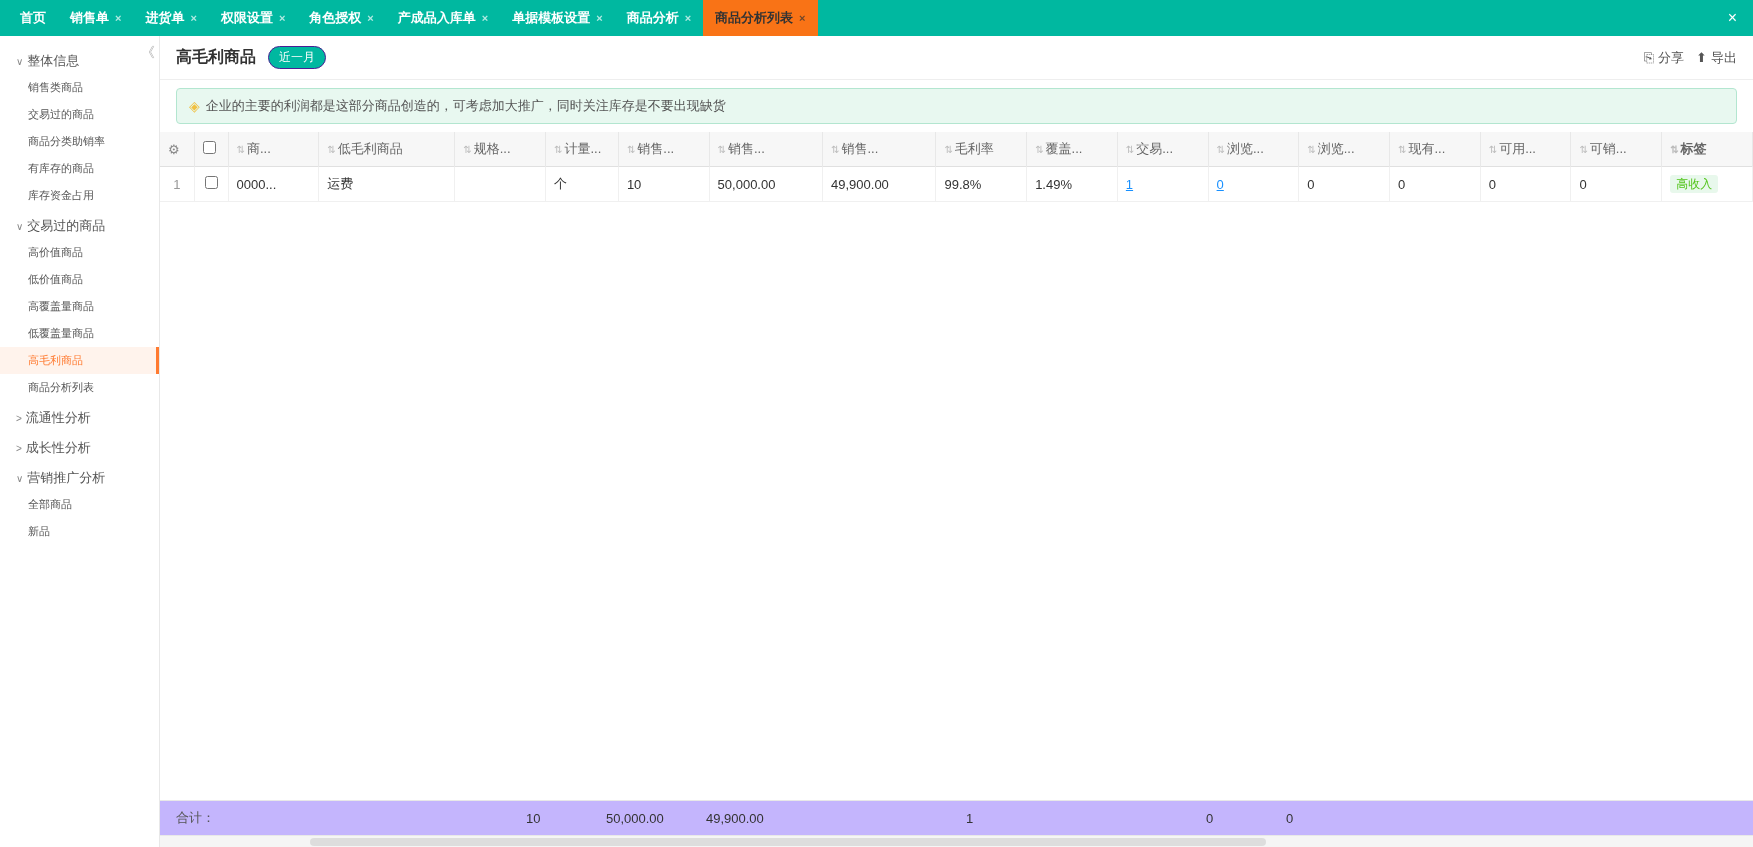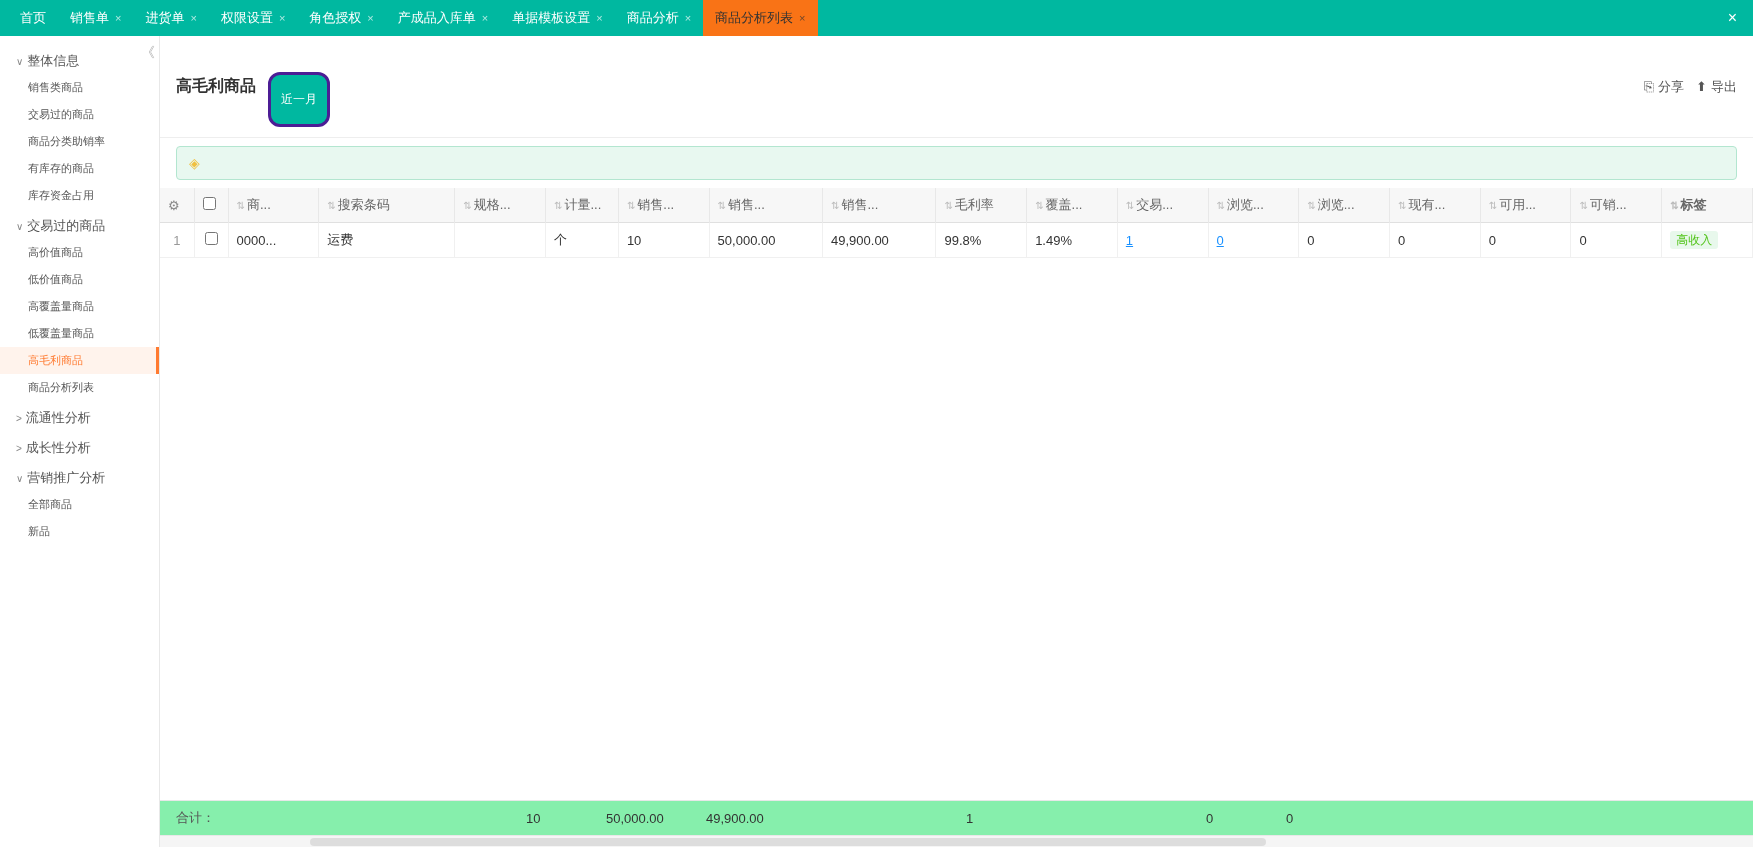--- a/index.html
+++ b/index.html
@@ -104,26 +104,25 @@
       flex-shrink: 0;
     }
     .content-title {
       font-size: 16px;
       font-weight: bold;
       color: #333;
     }
     .filter-btn {
       background: #e8f5f2;
       color: #00b8a0;
-      border: 3px solid #4c1d95;
+      border: 1px solid #4c1d95;
       border-radius: 12px;
-      padding: 16px 10px;
+      padding: 2px 10px;
       cursor: pointer;
       font-size: 12px;
-      margin-top: 26px;
     }
     .filter-btn.active {
       background: #00b8a0;
       color: white;
     }
     .search-box {
       display: flex;
       align-items: center;
       border: 1px solid #ddd;
       border-radius: 4px;
@@ -214,21 +213,21 @@
       border-radius: 3px;
       padding: 2px 6px;
       font-size: 12px;
     }
     .tag-link { color: #1890ff; text-decoration: underline; cursor: pointer; }
     .row-num { color: #999; text-align: center; }
     .checkbox-cell { text-align: center; }
 
     
     .table-footer {
-      background: #86efac;
+      background: #c4b5fd;
       border-top: 1px solid #e8e8e8;
       padding: 8px 16px;
       display: flex;
       align-items: center;
       gap: 0;
       flex-shrink: 0;
       font-size: 13px;
       color: #555;
     }
     .footer-label { min-width: 60px; }
@@ -262,21 +261,21 @@
       background: #ddd;
       border-radius: 4px;
       margin-left: 150px;
     }
   </style>
 </head>
 <body>
 
 <div class="top-nav">
 
-  <div id="nav-items-container" style="display:flex;align-items:center;flex:1;overflow:hidden;">
+  <div id="nav-items-container" style="display:flex;align-items:center;flex:1;overflow:hidden;font-weight:bold;">
       <div class="nav-item">首页</div>
       <div class="nav-item">销售单<span class="close-btn">×</span></div>
       <div class="nav-item">进货单<span class="close-btn">×</span></div>
       <div class="nav-item">权限设置<span class="close-btn">×</span></div>
       <div class="nav-item">角色授权<span class="close-btn">×</span></div>
       <div class="nav-item">产成品入库单<span class="close-btn">×</span></div>
       <div class="nav-item">单据模板设置<span class="close-btn">×</span></div>
       <div class="nav-item">商品分析<span class="close-btn">×</span></div>
       <div class="nav-item active">商品分析列表<span class="close-btn">×</span></div>
     </div>
@@ -336,30 +335,31 @@
         </div>
         <div class="header-action-btn">
           <span>⬆</span>
           <span>导出</span>
         </div>
       </div>
     </div>
 
     <div class="info-banner">
       <span class="info-icon">◈</span>
+      <span>企业的主要的利润都是这部分商品创造的，可考虑加大推广，同时关注库存是不要出现缺货</span>
     </div>
 
     <div class="table-container">
       <table>
         <thead id="table-head">
             <tr>
               <th style="min-width: 30px;"><span style="color:#888;cursor:pointer;">⚙</span></th>
               <th style="min-width: 30px;"><input type="checkbox" style=""></th>
               <th style="min-width: 80px;"><span class="sort-icon">⇅</span><span>商...</span></th>
-              <th style="min-width: 120px;"><span class="sort-icon">⇅</span><span>搜索条码</span></th>
+              <th style="min-width: 120px;"><span class="sort-icon">⇅</span><span>低毛利商品</span></th>
               <th style="min-width: 80px;"><span class="sort-icon">⇅</span><span>规格...</span></th>
               <th style="min-width: 60px;"><span class="sort-icon">⇅</span><span>计量...</span></th>
               <th style="min-width: 80px;"><span class="sort-icon">⇅</span><span>销售...</span></th>
               <th style="min-width: 100px;"><span class="sort-icon">⇅</span><span>销售...</span></th>
               <th style="min-width: 100px;"><span class="sort-icon">⇅</span><span>销售...</span></th>
               <th style="min-width: 80px;"><span class="sort-icon">⇅</span><span>毛利率</span></th>
               <th style="min-width: 80px;"><span class="sort-icon">⇅</span><span>覆盖...</span></th>
               <th style="min-width: 80px;"><span class="sort-icon">⇅</span><span>交易...</span></th>
               <th style="min-width: 80px;"><span class="sort-icon">⇅</span><span>浏览...</span></th>
               <th style="min-width: 80px;"><span class="sort-icon">⇅</span><span>浏览...</span></th>

